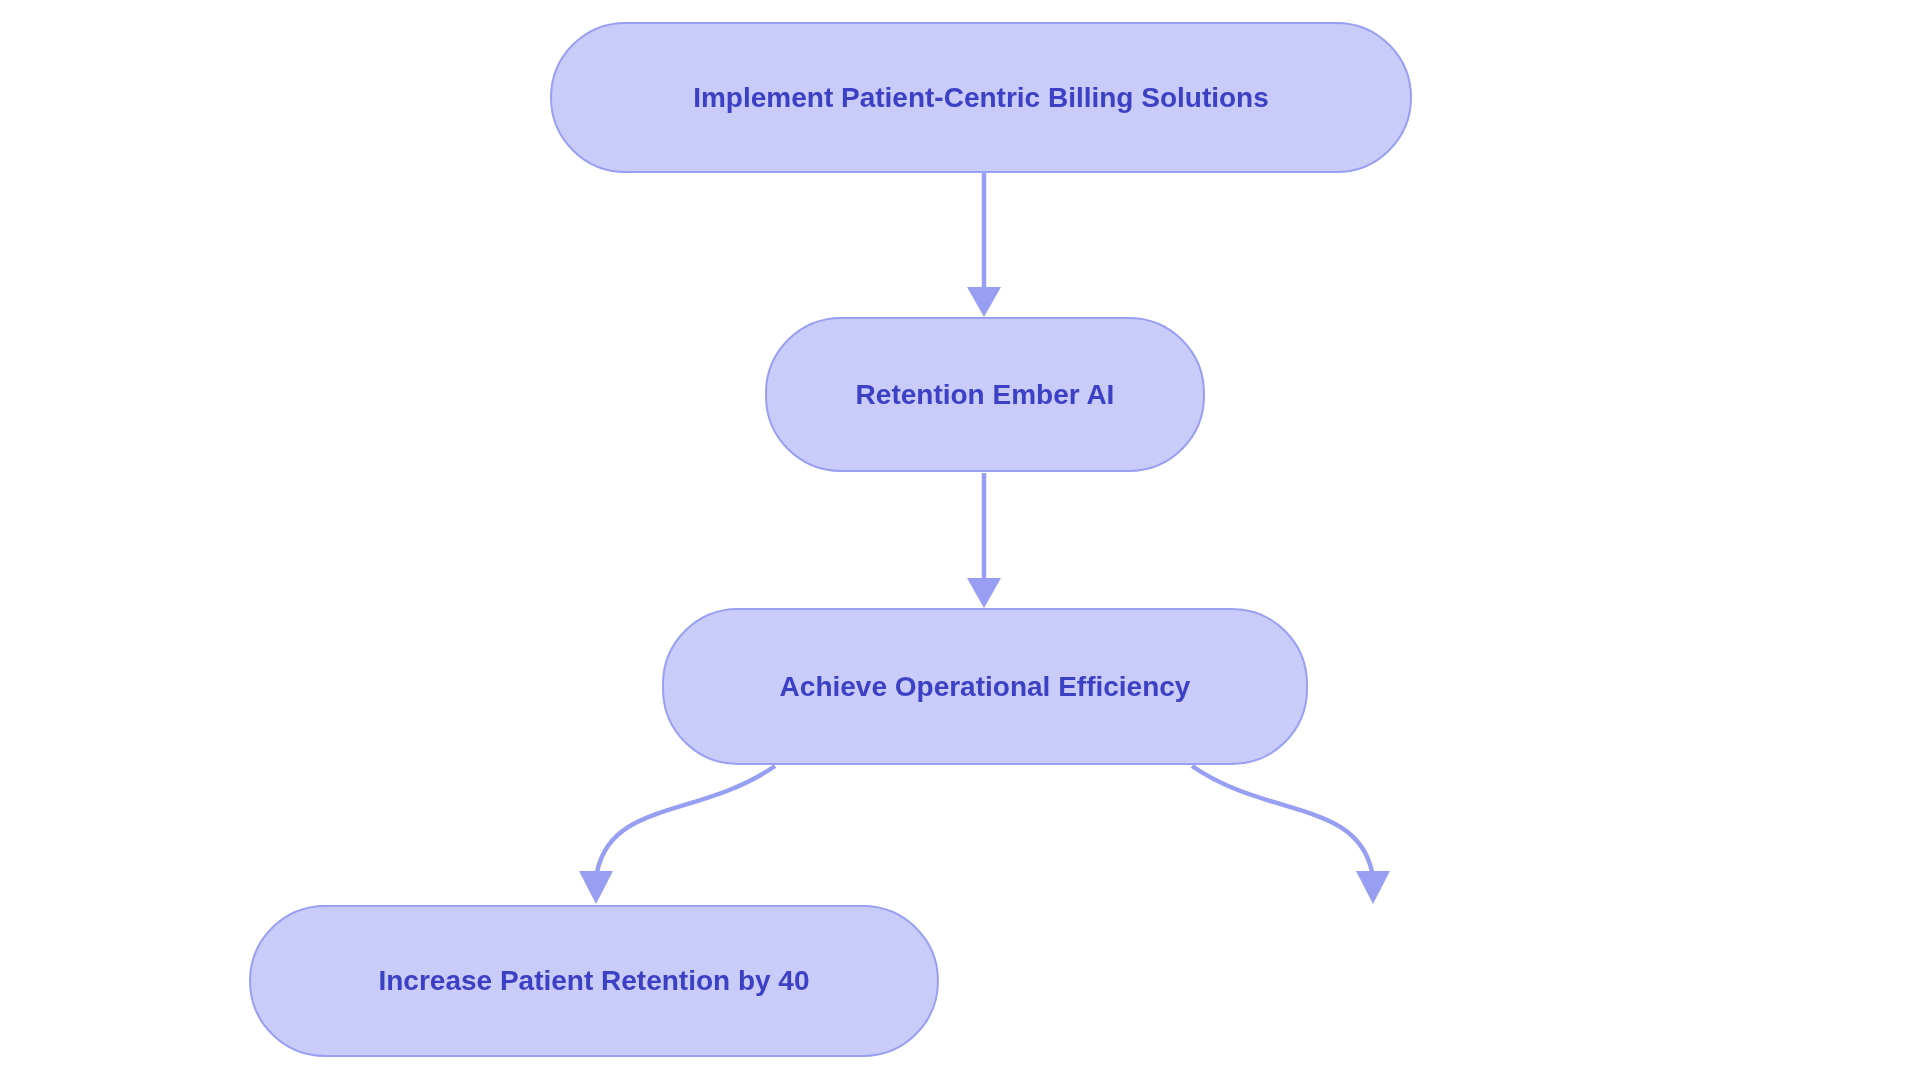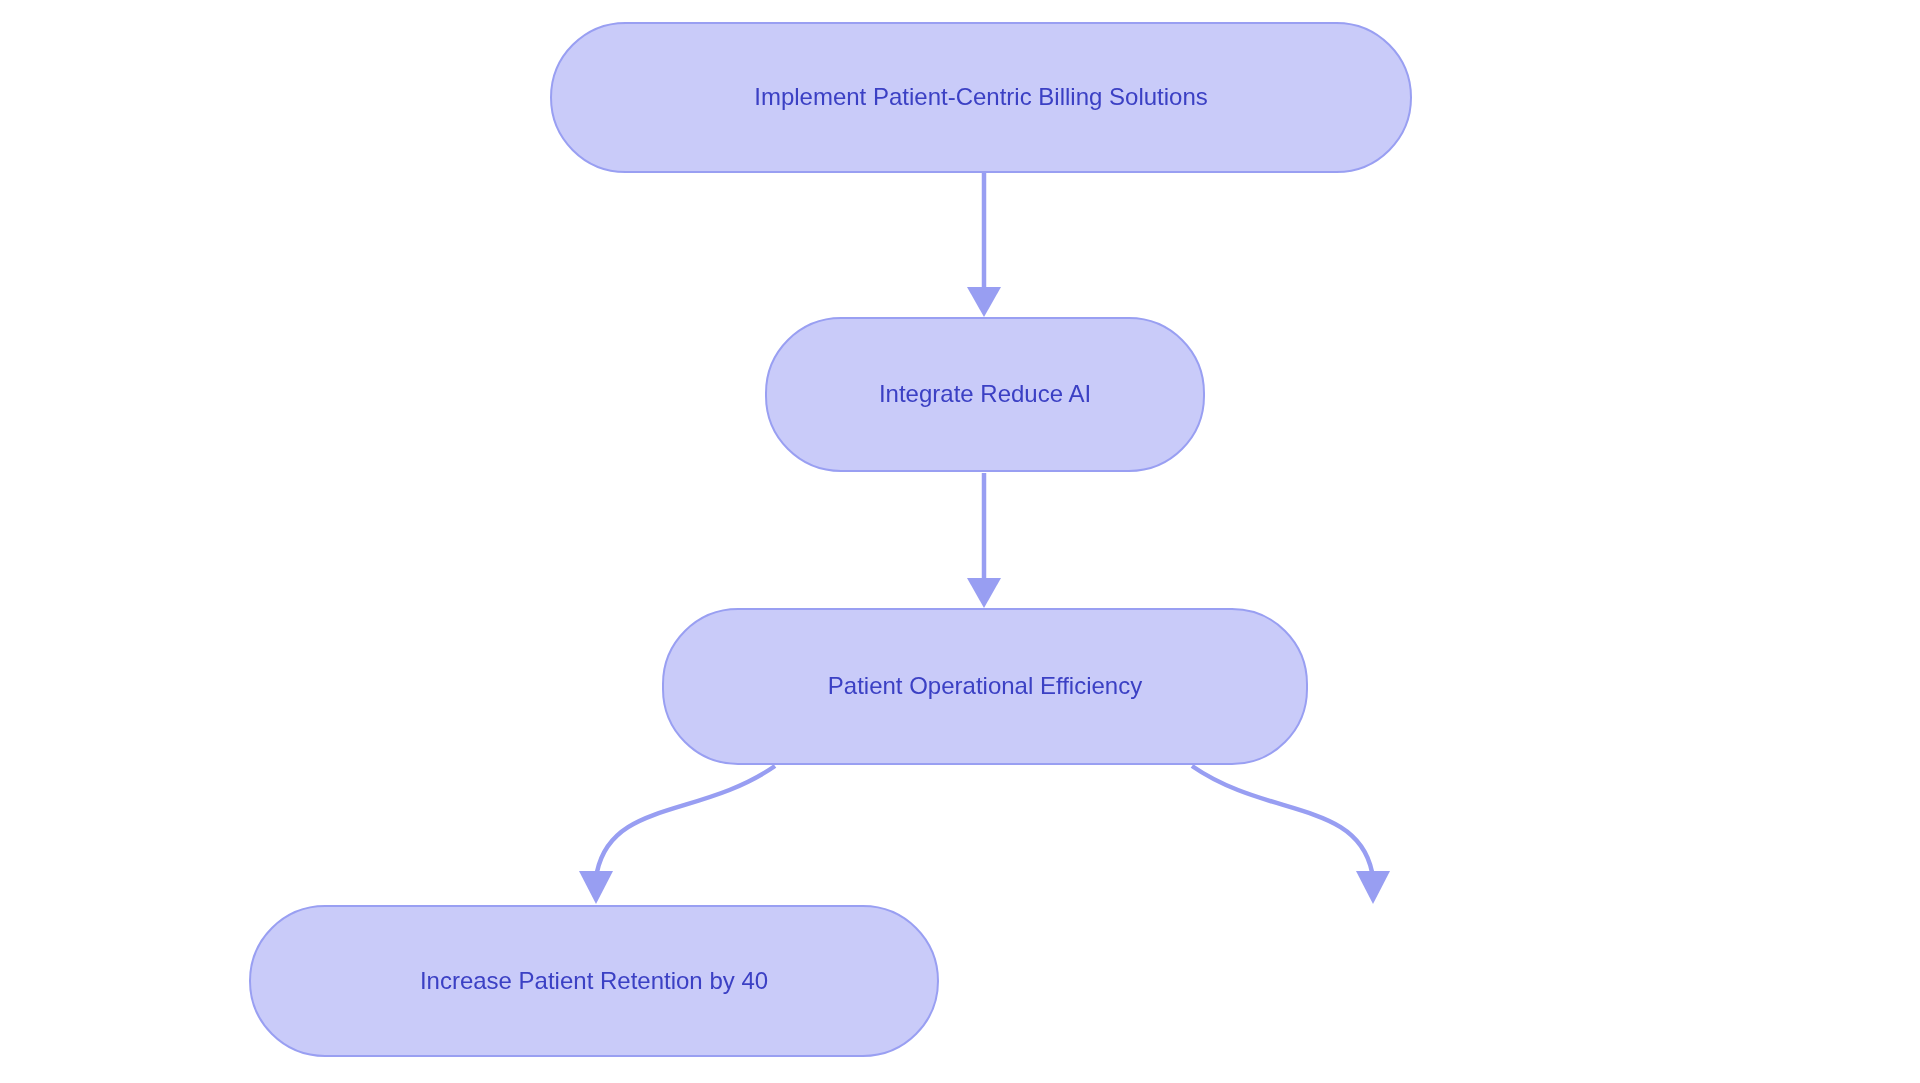--- a/index.html
+++ b/index.html
@@ -38,24 +38,25 @@
   }
   .node {
     position: absolute;
     display: flex;
     align-items: center;
     justify-content: center;
     background: var(--node-fill);
     border: 2.5px solid var(--node-border);
     border-radius: 76px;
     color: var(--node-text);
-    font-size: 24px;
+    font-size: 28px;
     line-height: 1.2;
     text-align: center;
     padding: 0 30px;
+    font-weight: bold;
   }
   .node-1 { left: 550px; top:  22px; width: 862px; height: 151px; }
   .node-2 { left: 765px; top: 317px; width: 440px; height: 155px; }
   .node-3 { left: 662px; top: 608px; width: 646px; height: 157px; }
   .node-4 { left: 249px; top: 905px; width: 690px; height: 152px; }
   .node-5 { left: 1075px; top: 905px; width: 600px; height: 152px; }
   .node-label { display: inline-block; }
 </style>
 </head>
 <body>
@@ -79,25 +80,25 @@
       <path class="edge-line" d="M1192,766 C1267,818 1357,800 1372,872"></path>
       <polygon class="edge-head" points="1356,871 1390,871 1373,904"></polygon>
     </g>
   </svg>
 
   <div class="node node-1">
     <span class="node-label">Implement Patient-Centric Billing Solutions</span>
   </div>
 
   <div class="node node-2">
-    <span class="node-label">Integrate Reduce AI</span>
+    <span class="node-label">Retention Ember AI</span>
   </div>
 
   <div class="node node-3">
-    <span class="node-label">Patient Operational Efficiency</span>
+    <span class="node-label">Achieve Operational Efficiency</span>
   </div>
 
   <div class="node node-4">
     <span class="node-label">Increase Patient Retention by 40</span>
   </div>
 
 
 </div>
 
 </body></html>

